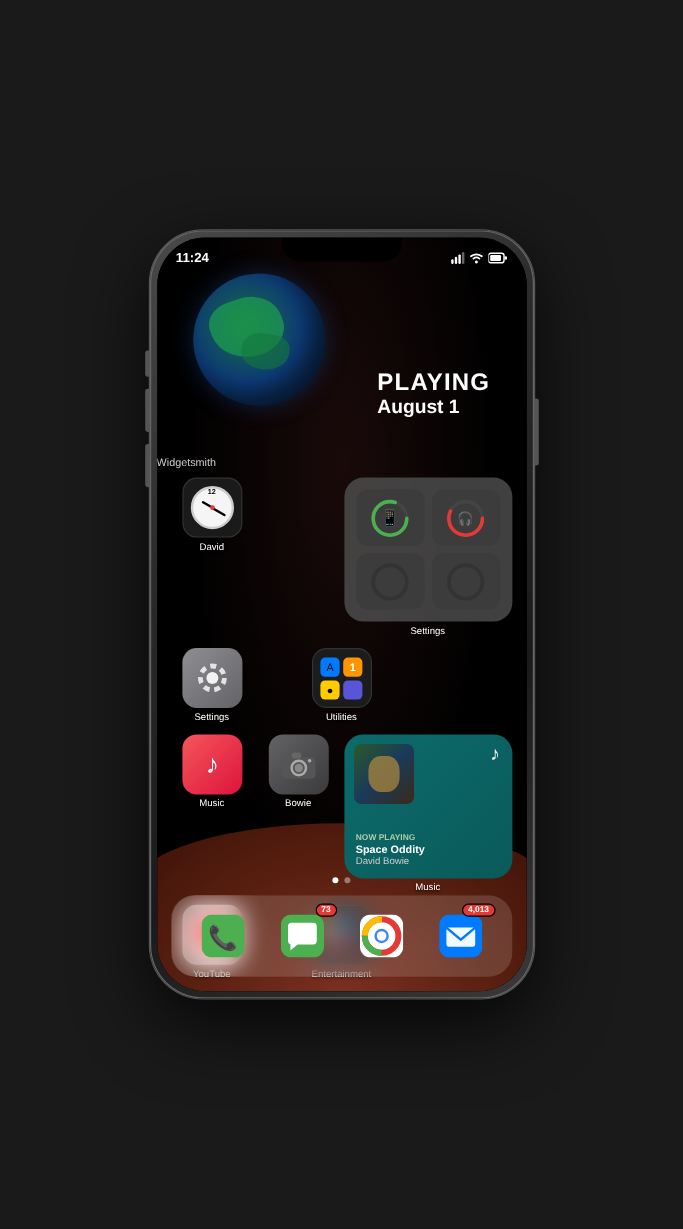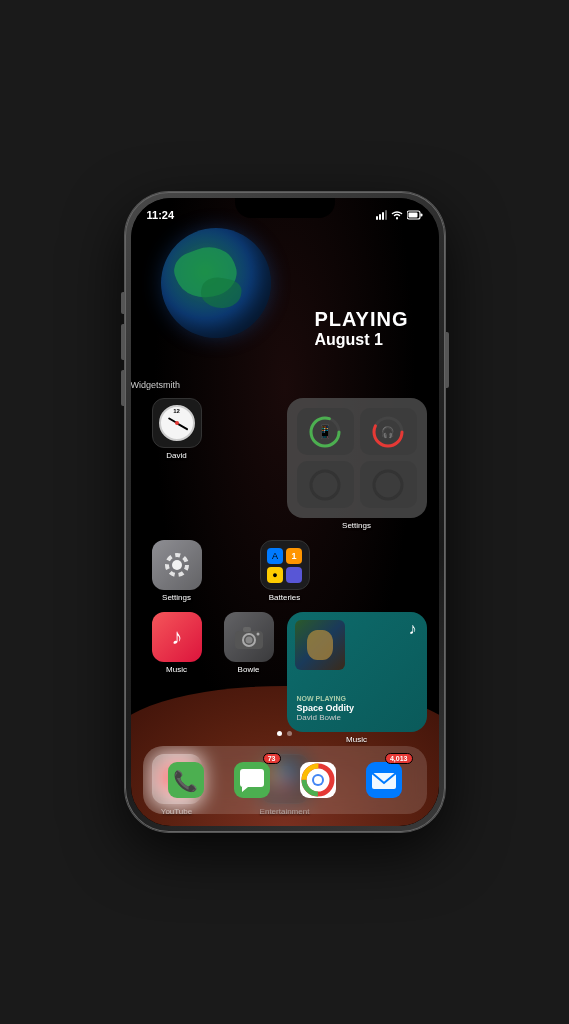--- a/index.html
+++ b/index.html
@@ -516,21 +516,21 @@
 
           <div class="app-item">
             <div class="app-icon icon-utilities">
               <div class="utilities-grid">
                 <div class="util-icon" style="background:#007aff;">A</div>
                 <div class="util-icon" style="background:#ff9500;color:white;font-weight:700;">1</div>
                 <div class="util-icon" style="background:#ffcc00;">●</div>
                 <div class="util-icon" style="background:#5856d6;"></div>
               </div>
             </div>
-            <span class="app-label">Batteries</span>
+            <span class="app-label">Utilities</span>
           </div>
 
           <div style="width:68px;"></div>
         </div>
 
         <div class="app-row">
 
           <div class="app-item">
             <div class="app-icon icon-music">
               <svg width="30" height="30" viewBox="0 0 30 30">

